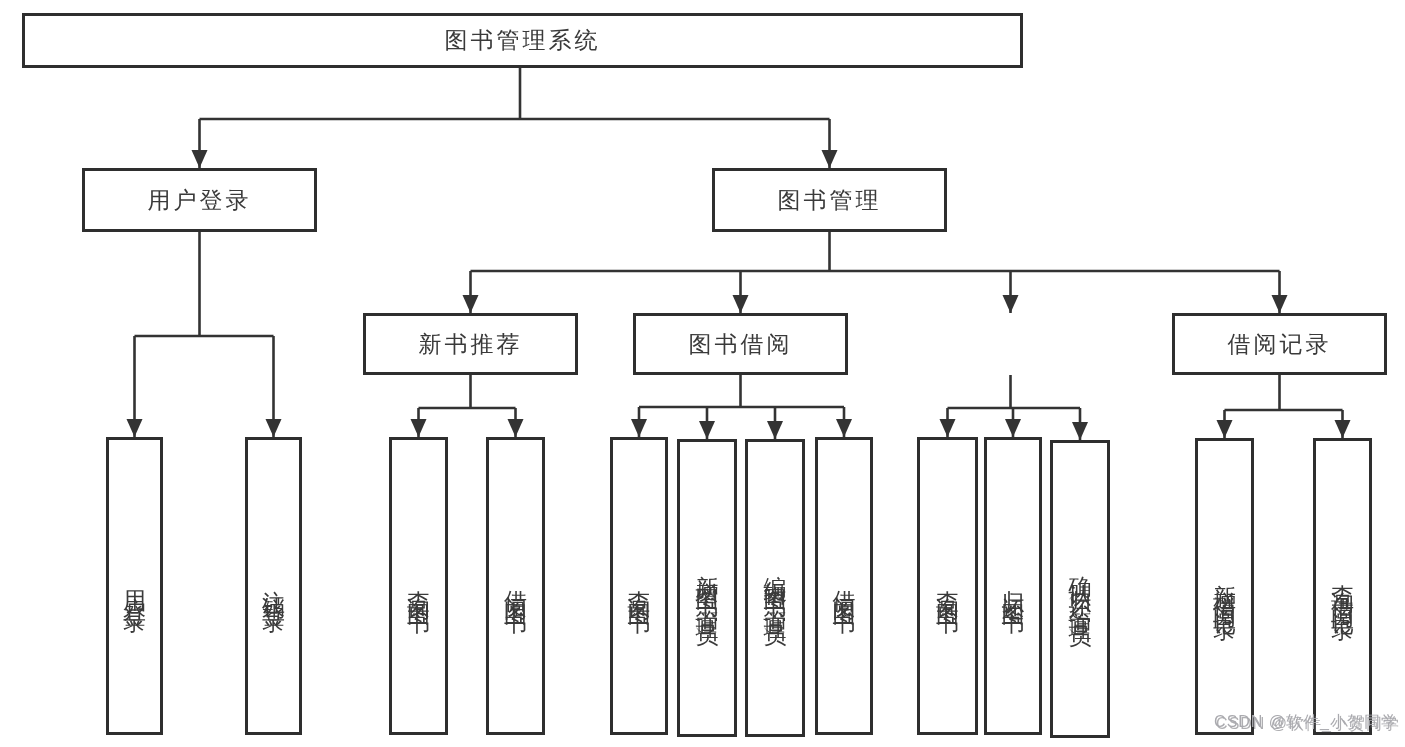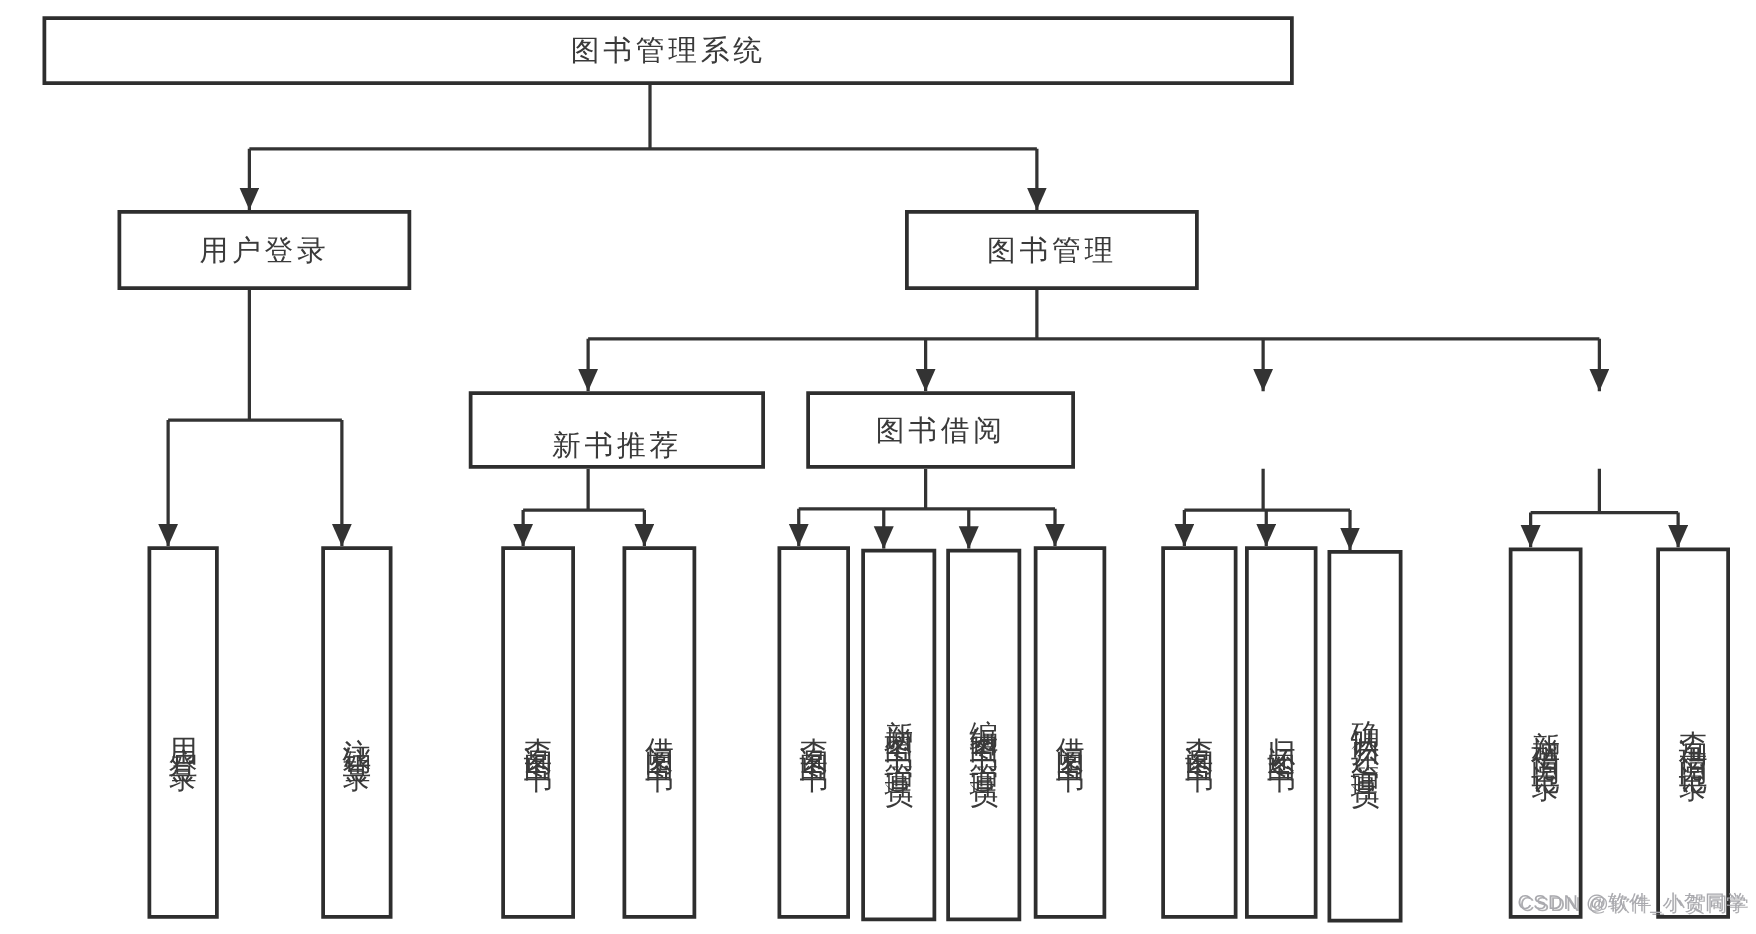--- a/index.html
+++ b/index.html
@@ -22,21 +22,20 @@
   #connector-layer marker path{stroke:none;fill:var(--line);}
   .box{
     position:absolute;
     box-sizing:border-box;
     border:3px solid var(--border);
     background:#ffffff;
     display:flex;
     align-items:center;
     justify-content:center;
     color:var(--text);
-    margin-left:12px;
   }
   .hbox span{
     font-size:23px;
     letter-spacing:3px;
     white-space:nowrap;
   }
   .vbox span{
     writing-mode:vertical-rl;
     text-orientation:mixed;
     font-size:23px;
@@ -113,25 +112,28 @@
     <span>图书管理系统</span>
   </div>
 
   <div class="box hbox" style="left:82px;top:168px;width:235px;height:64px;">
     <span>用户登录</span>
   </div>
   <div class="box hbox" style="left:712px;top:168px;width:235px;height:64px;text-align:right;">
     <span>图书管理</span>
   </div>
 
-  <div class="box hbox" style="left:363px;top:313px;width:237px;height:62px;align-items:flex-end;">
+  <div class="box hbox" style="left:363px;top:313px;width:215px;height:62px;">
     <span>新书推荐</span>
   </div>
   <div class="box hbox" style="left:633px;top:313px;width:215px;height:62px;">
     <span>图书借阅</span>
+  </div>
+  <div class="box hbox" style="left:1172px;top:313px;width:215px;height:62px;">
+    <span>借阅记录</span>
   </div>
 
   <div class="box vbox" style="left:106px;top:437px;width:57px;height:298px;">
     <span>用户登录</span>
   </div>
   <div class="box vbox" style="left:245px;top:437px;width:57px;height:298px;">
     <span>注销登录</span>
   </div>
 
   <div class="box vbox" style="left:389px;top:437px;width:59px;height:298px;">

